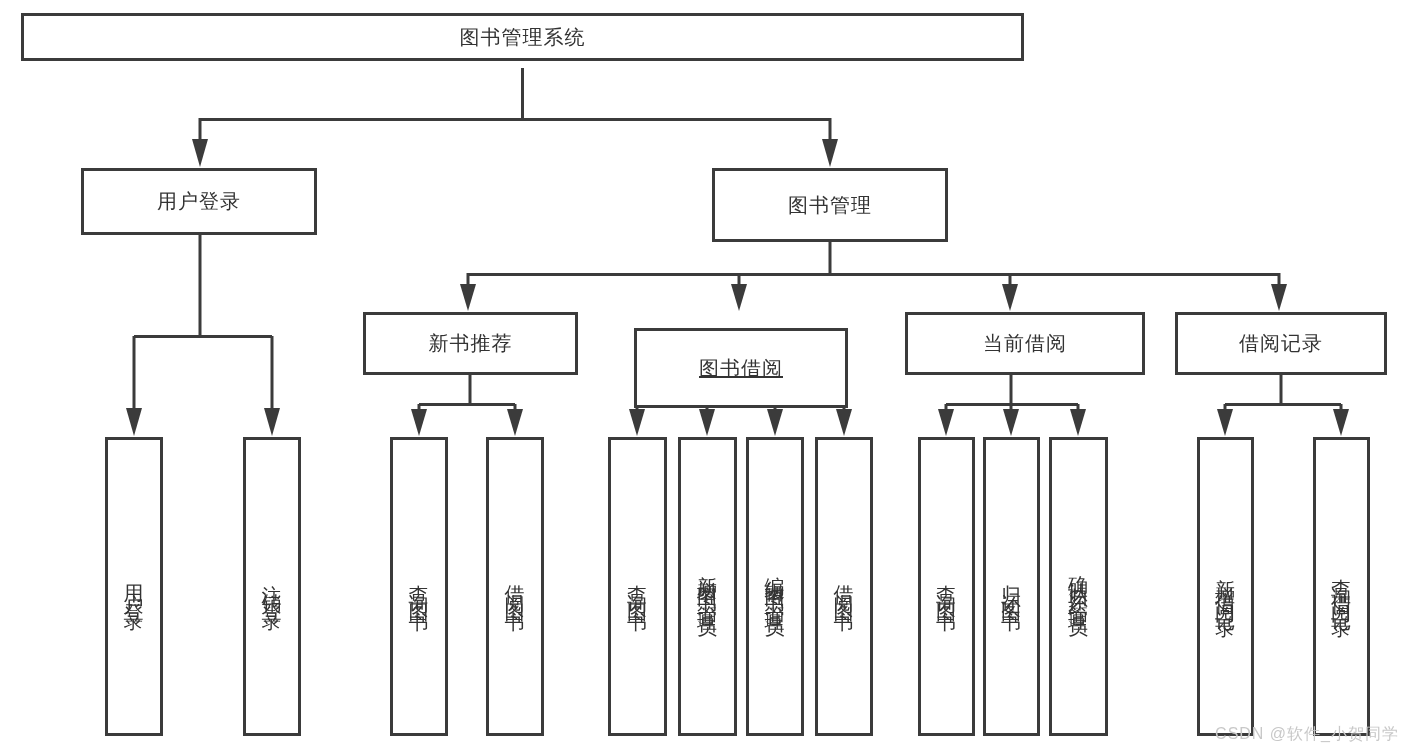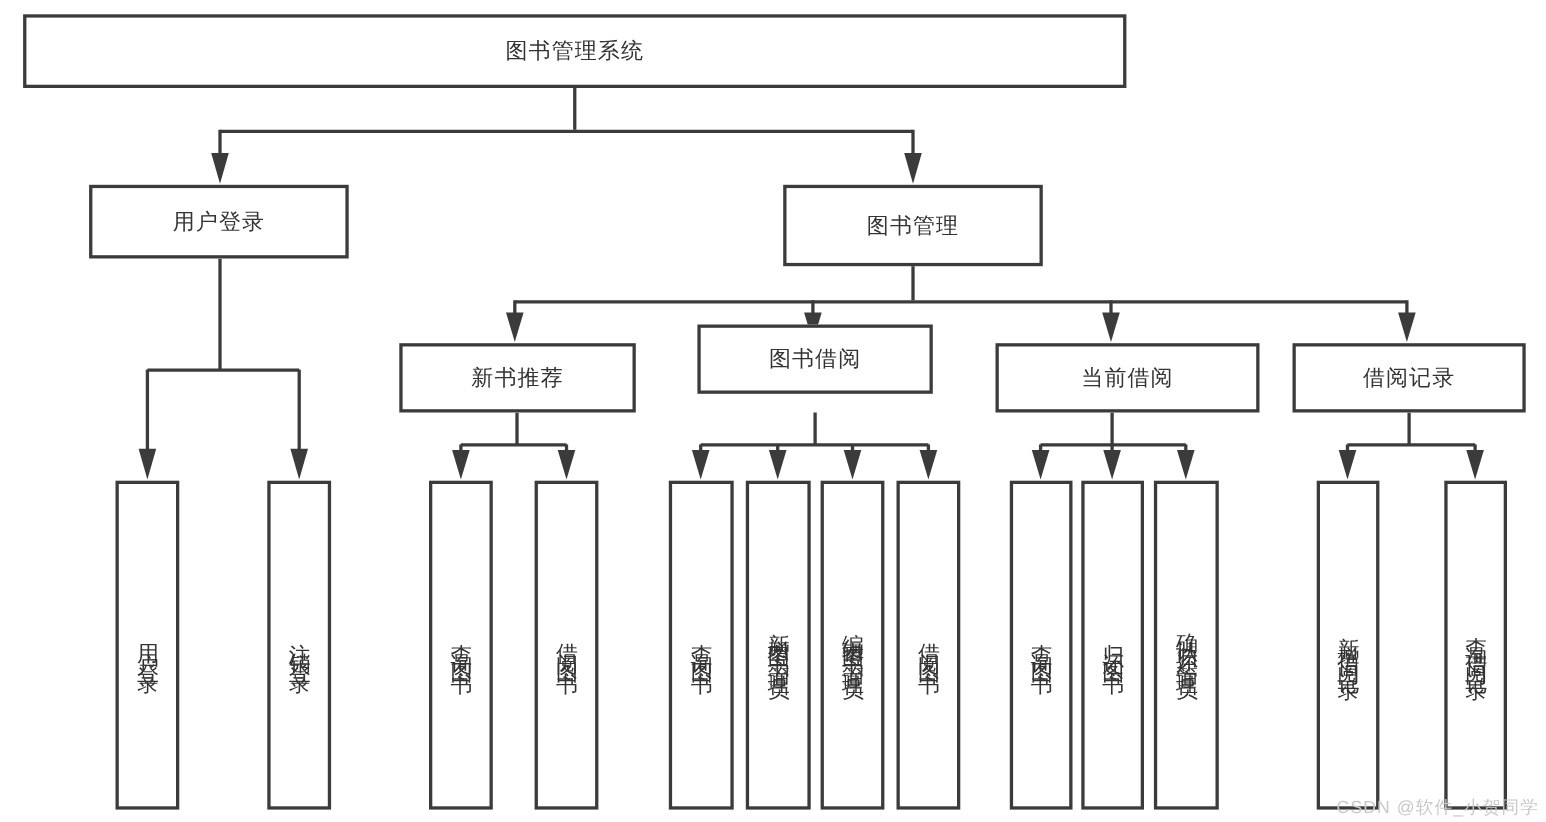--- a/index.html
+++ b/index.html
@@ -106,35 +106,35 @@
 
       <polygon points="938,409 954,409 946,436"></polygon>
       <polygon points="1003,409 1019,409 1011,436"></polygon>
       <polygon points="1070,409 1086,409 1078,436"></polygon>
 
       <polygon points="1217,409 1233,409 1225,436"></polygon>
       <polygon points="1333,409 1349,409 1341,436"></polygon>
     </g>
   </svg>
 
-  <div class="node node-h" style="left:21px;top:13px;width:1003px;height:67px;">
+  <div class="node node-h" style="left:21px;top:13px;width:1003px;height:48px;">
     <span>图书管理系统</span>
   </div>
 
   <div class="node node-h" style="left:81px;top:168px;width:236px;height:67px;">
     <span>用户登录</span>
   </div>
   <div class="node node-h" style="left:712px;top:168px;width:236px;height:74px;">
     <span>图书管理</span>
   </div>
 
   <div class="node node-h" style="left:363px;top:312px;width:215px;height:63px;">
     <span>新书推荐</span>
   </div>
-  <div class="node node-h" style="left:634px;top:295px;width:214px;height:63px;">
+  <div class="node node-h" style="left:634px;top:328px;width:214px;height:80px;text-decoration:underline;">
     <span>图书借阅</span>
   </div>
   <div class="node node-h" style="left:905px;top:312px;width:240px;height:63px;">
     <span>当前借阅</span>
   </div>
   <div class="node node-h" style="left:1175px;top:312px;width:212px;height:63px;">
     <span>借阅记录</span>
   </div>
 
   <div class="node leaf" style="left:105px;width:58px;">

